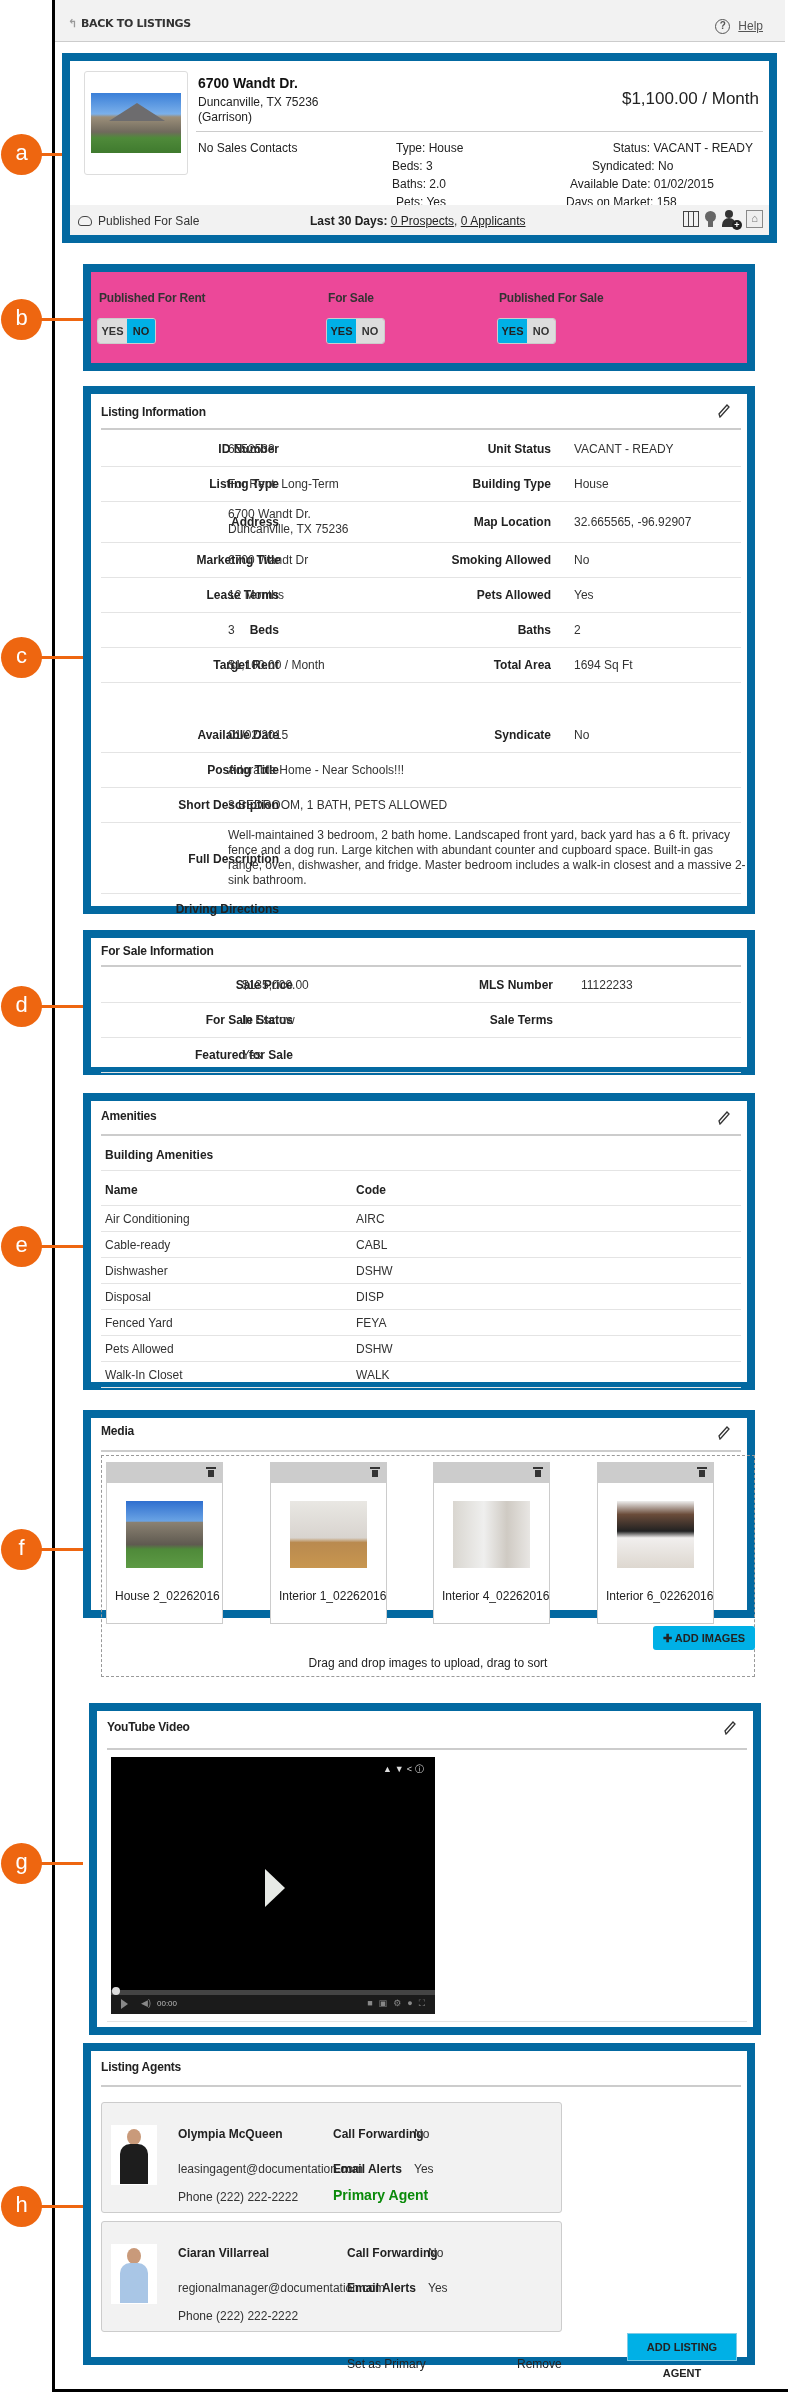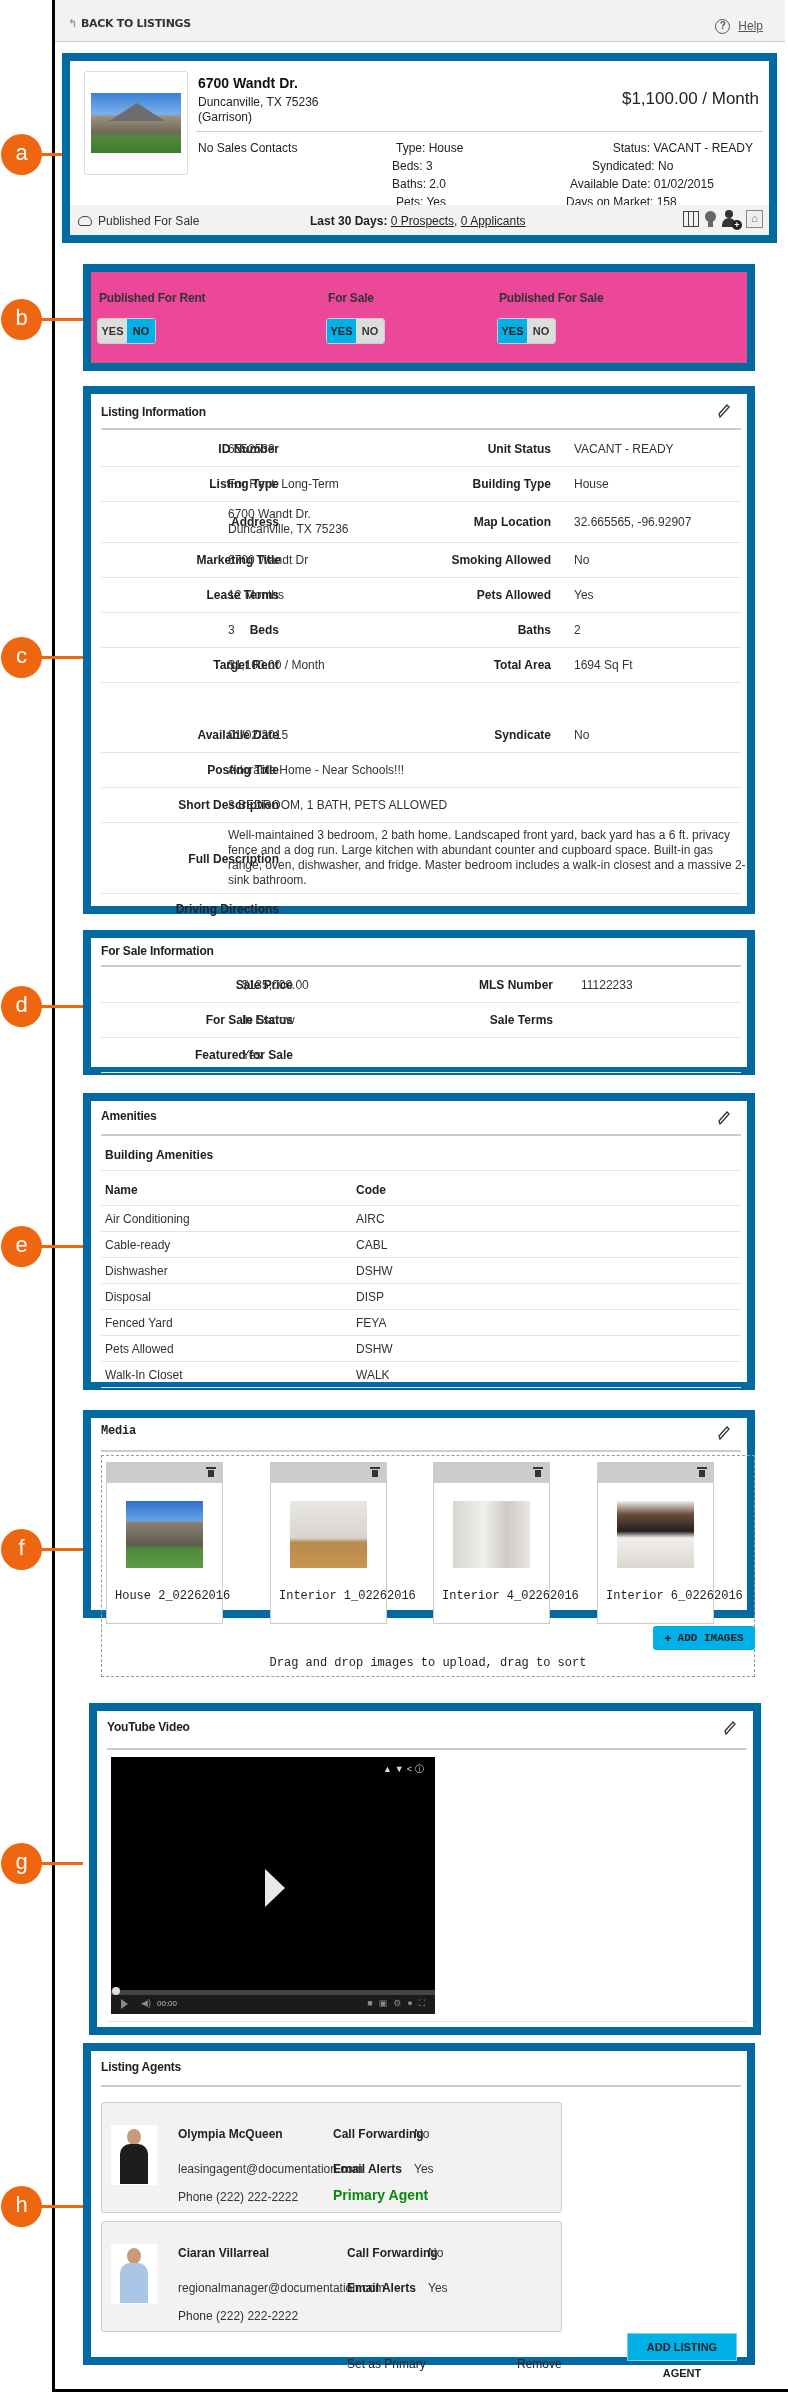--- a/index.html
+++ b/index.html
@@ -62,21 +62,21 @@
   .panel-title { position: absolute; left: 10px; top: 11px; font-weight: bold; font-size: 12px; color: #222; letter-spacing: -0.2px; }
   .panel-rule { position: absolute; left: 10px; right: 6px; height: 2px; background: #ccc; }
   .pencil { position: absolute; right: 16px; top: 10px; width: 14px; height: 14px; cursor: pointer; }
   .row { position: absolute; left: 10px; right: 6px; border-bottom: 1px solid #e4e4e4; }
   .lbl { position: absolute; font-weight: bold; text-align: right; color: #222; font-size: 12px; white-space: nowrap; }
   .val { position: absolute; color: #333; font-size: 12px; }
 
   .sec-c { left: 83px; top: 386px; width: 672px; height: 528px; }
   .sec-d { left: 83px; top: 930px; width: 672px; height: 145px; }
   .sec-e { left: 83px; top: 1093px; width: 672px; height: 297px; }
-  .sec-f { left: 83px; top: 1410px; width: 672px; height: 208px; font-family: Liberation Mono, monospace; }
+  .sec-f { left: 83px; top: 1410px; width: 672px; height: 208px; }
   .sec-g { left: 89px; top: 1703px; width: 672px; height: 332px; }
   .sec-h { left: 83px; top: 2043px; width: 672px; height: 322px; }
 
   .amen-row { position: absolute; left: 10px; right: 6px; height: 26px; border-bottom: 1px solid #e4e4e4; }
   .amen-row span { position: absolute; top: 6px; font-size: 12px; color: #333; }
 
   
   .dropzone { position: absolute; left: 14px; top: 40px; width: 656px; height: 220px; border: 1px dashed #999; }
   .media-card { position: absolute; top: 6px; width: 117px; height: 162px; border: 1px solid #ccc; background: #fff; }
   .media-card .bar { height: 20px; background: #ccc; position: relative; }

